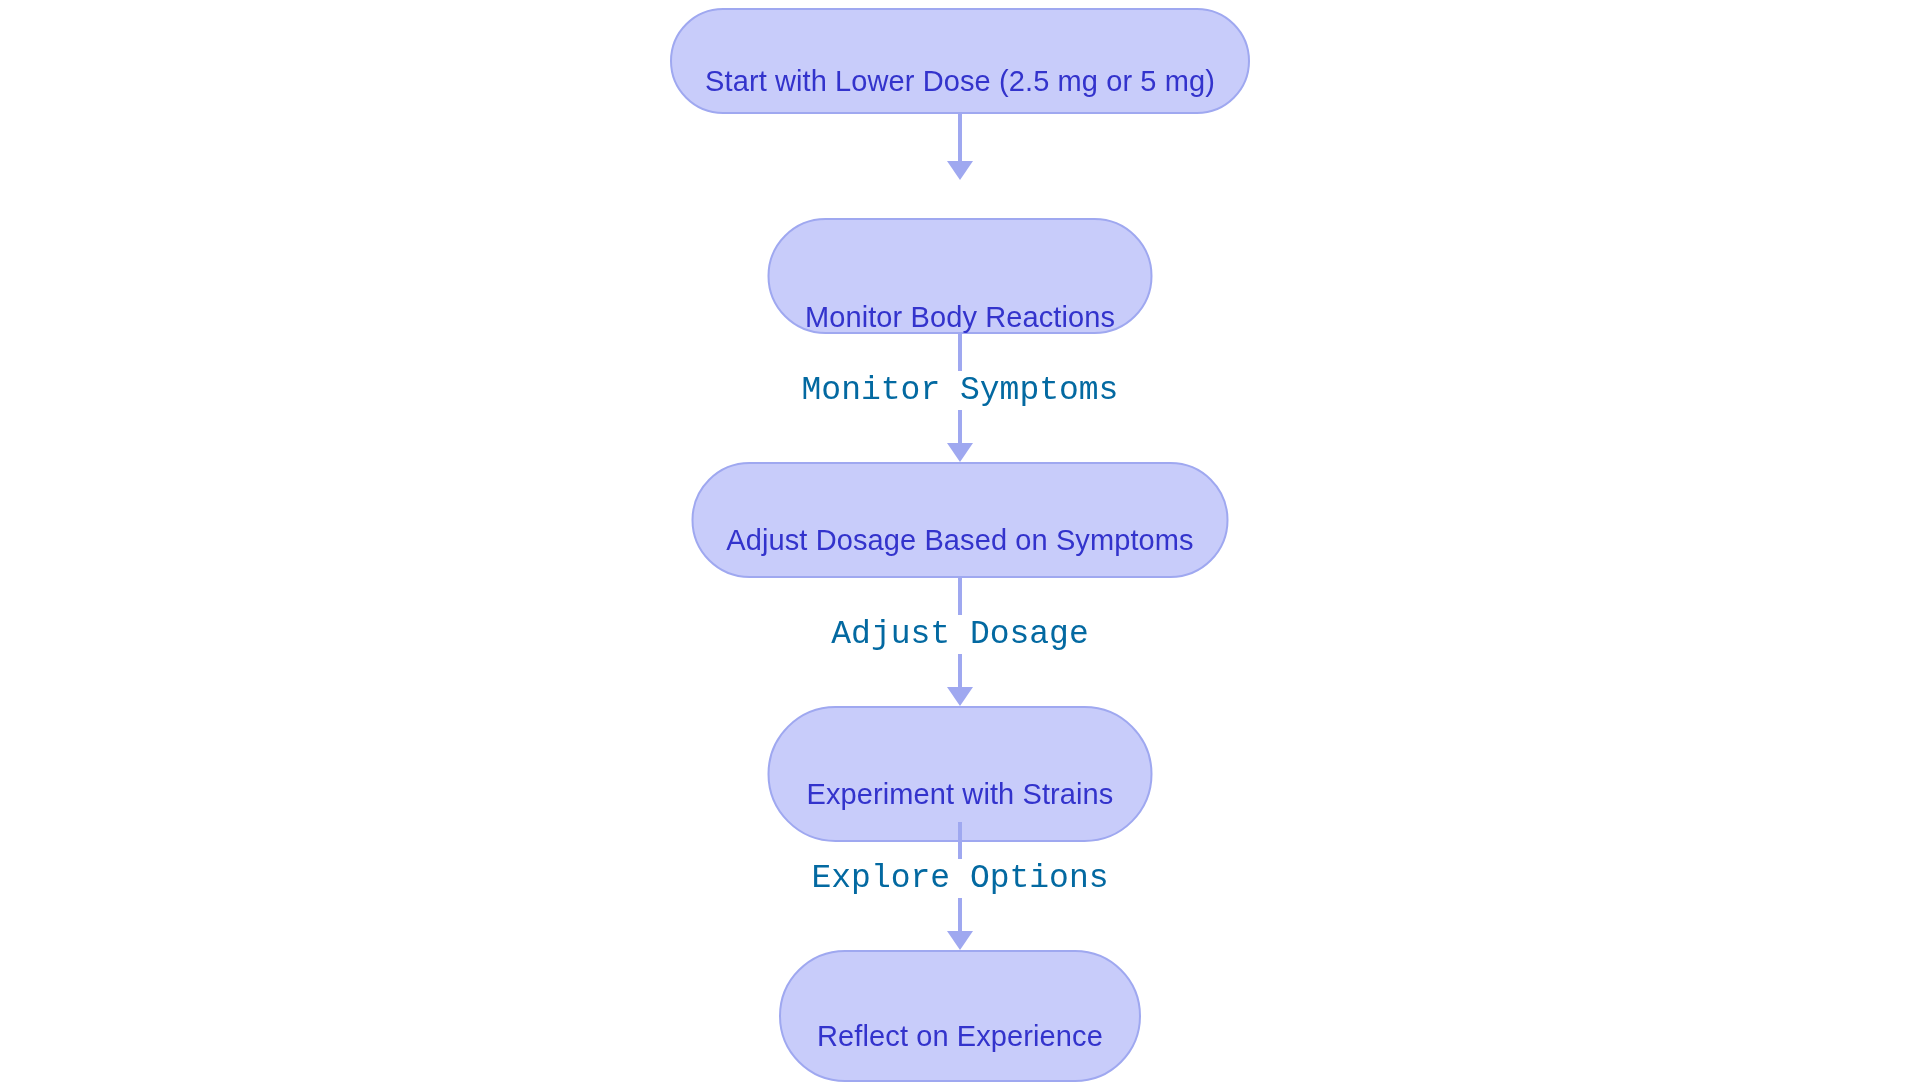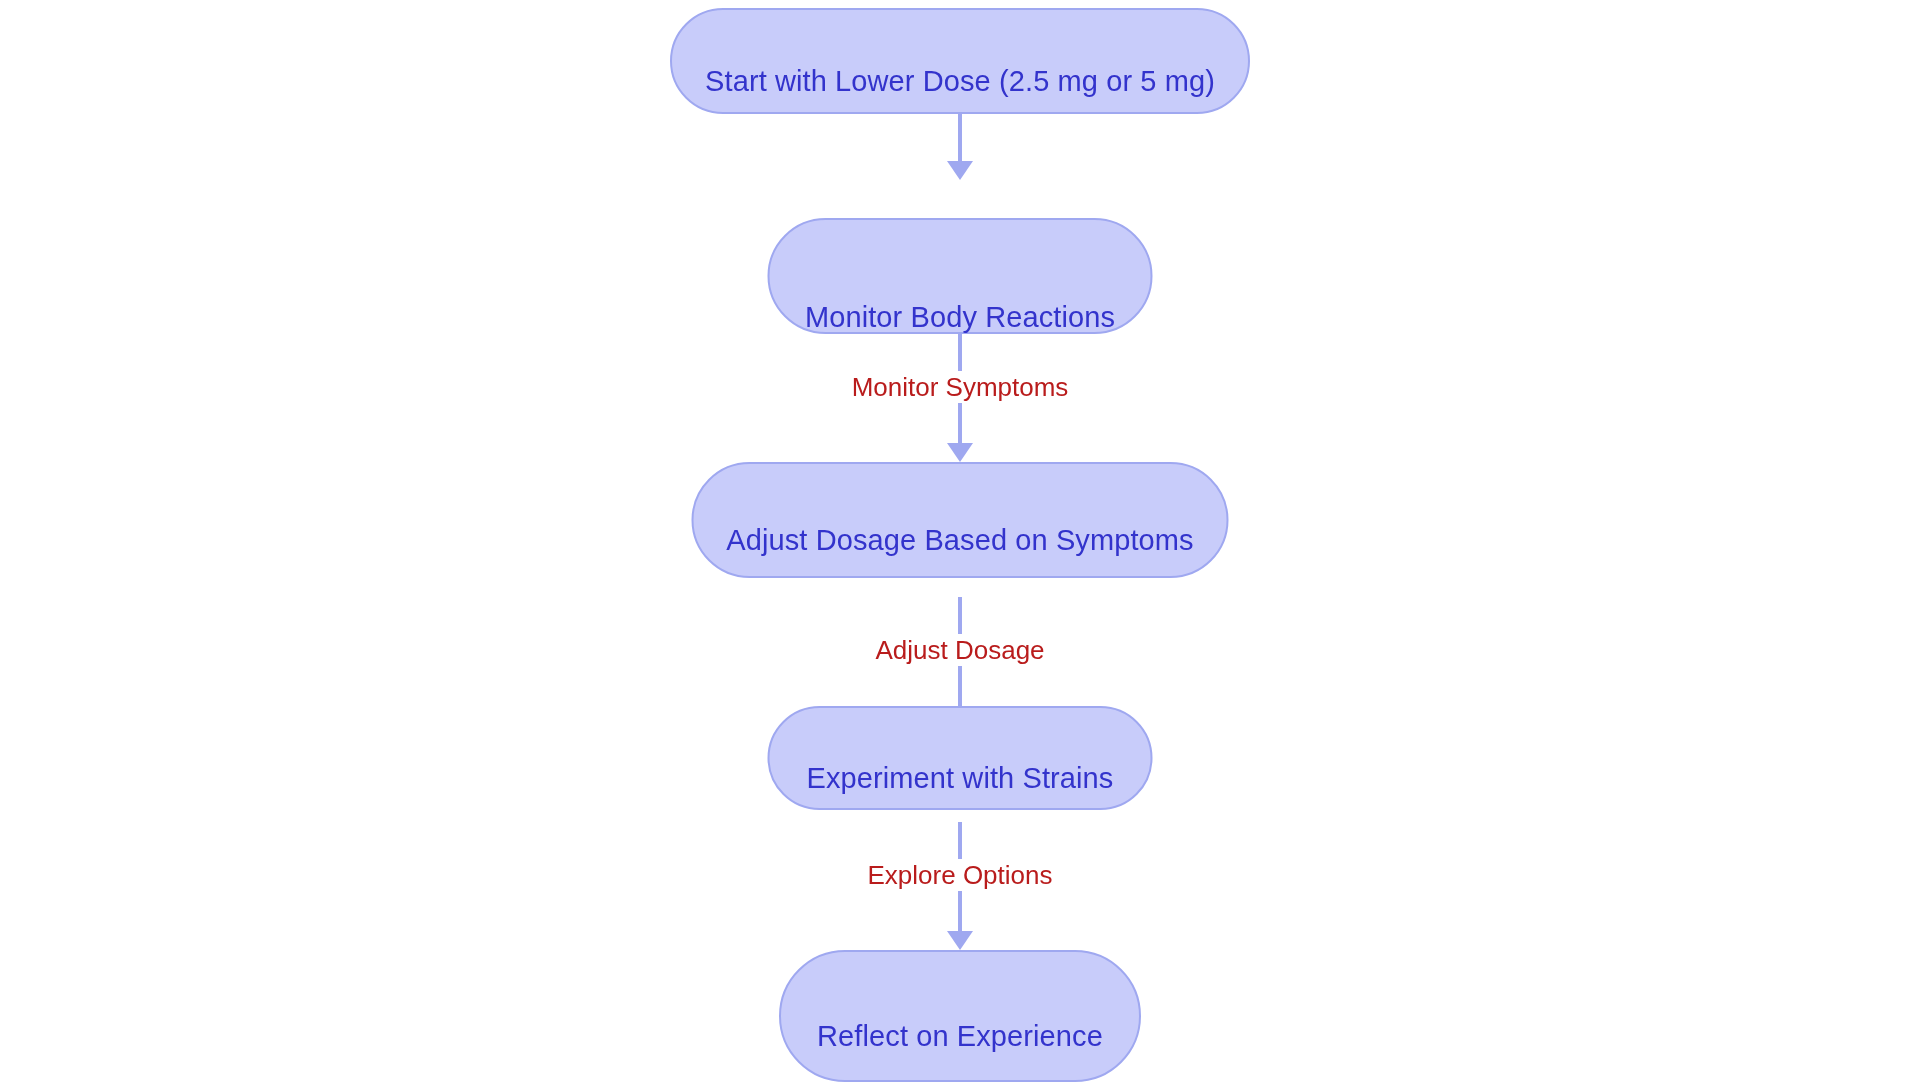--- a/index.html
+++ b/index.html
@@ -66,26 +66,27 @@
     width: 0;
     height: 0;
     border-left: 13px solid transparent;
     border-right: 13px solid transparent;
     border-top: 19px solid #9fa8f0;
   }
   .edge-label {
     position: absolute;
     left: 50%;
     transform: translateX(-50%);
-    color: #b91c1c;
-    font-size: 26px;
+    color: #0369a1;
+    font-size: 33px;
     line-height: 1;
     white-space: nowrap;
     background: #ffffff;
     padding: 3px 10px;
+    font-family: Liberation Mono, monospace;
   }
 </style>
 </head>
 <body>
 
 <div id="flowchart-canvas">
 
   <div class="node" style="top:8px; height:106px; width:580px;">
     <span class="node-label">Start with Lower Dose (2.5 mg or 5 mg)</span>
   </div>
@@ -102,27 +103,27 @@
   <div class="edge" style="top:334px; height:128px;">
     <div class="edge-line" style="top:0; height:112px;"></div>
     <div class="edge-arrow" style="top:109px;"></div>
     <div class="edge-label" style="top:37px;">Monitor Symptoms</div>
   </div>
 
   <div class="node" style="top:462px; height:116px; width:537px;">
     <span class="node-label">Adjust Dosage Based on Symptoms</span>
   </div>
 
-  <div class="edge" style="top:578px; height:128px;margin-top:19px;">
+  <div class="edge" style="top:578px; height:128px;">
     <div class="edge-line" style="top:0; height:112px;"></div>
     <div class="edge-arrow" style="top:109px;"></div>
     <div class="edge-label" style="top:37px;">Adjust Dosage</div>
   </div>
 
-  <div class="node" style="top:706px; height:104px; width:385px;">
+  <div class="node" style="top:706px; height:136px; width:385px;">
     <span class="node-label">Experiment with Strains</span>
   </div>
 
   <div class="edge" style="top:822px; height:92px;">
     <div class="edge-line" style="top:0; height:112px;"></div>
     <div class="edge-arrow" style="top:109px;"></div>
     <div class="edge-label" style="top:37px;">Explore Options</div>
   </div>
 
   <div class="node" style="top:950px; height:132px; width:362px;">

